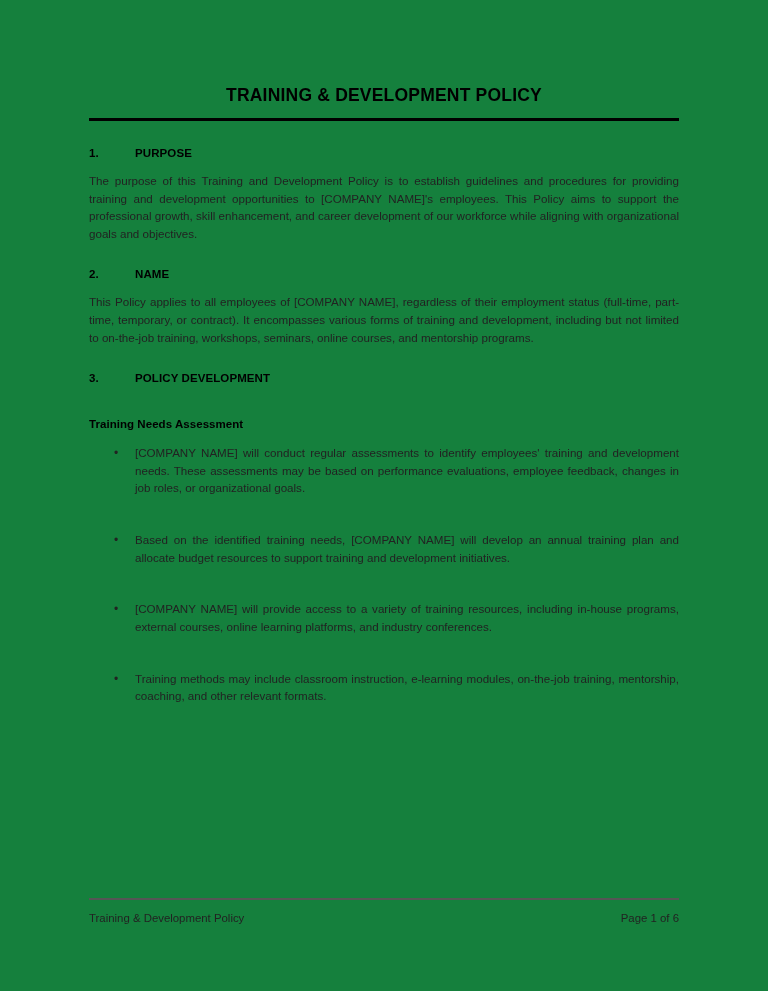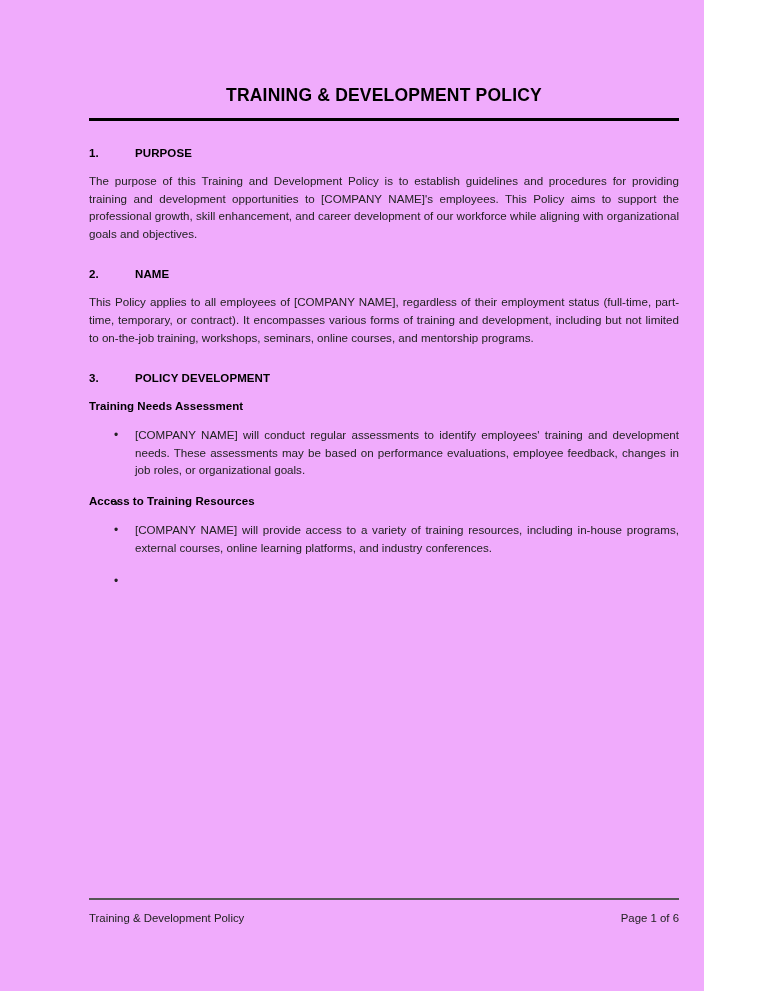--- a/index.html
+++ b/index.html
@@ -7,23 +7,23 @@
     padding: 0;
     background: #ffffff;
   }
   body {
     font-family: "Liberation Sans", sans-serif;
     color: #1a1a1a;
     -webkit-font-smoothing: antialiased;
   }
   .page {
     position: relative;
-    width: 704px;
+    width: 768px;
     height: 991px;
-    background: #f0abfc;
+    background: #15803d;
     box-sizing: border-box;
     overflow: hidden;
   }
   .content {
     position: absolute;
     left: 89px;
     top: 0;
     width: 590px;
   }
 
@@ -66,21 +66,21 @@
   .section-body {
     margin-top: 13px;
     font-size: 11.6px;
     line-height: 1.52;
     text-align: justify;
     color: #222222;
   }
 
   
   .subsection {
-    margin-top: 16px;
+    margin-top: 34px;
   }
   .subsection-heading {
     font-size: 11.5px;
     font-weight: bold;
     color: #000000;
     letter-spacing: 0.05px;
   }
   .bullet-list {
     list-style: none;
     margin: 14px 0 0 0;
@@ -166,38 +166,39 @@
           <span class="bullet-dot">•</span>
           <span>[COMPANY NAME] will conduct regular assessments to identify employees' training and development needs. These assessments may be based on performance evaluations, employee feedback, changes in job roles, or organizational goals.</span>
         </li>
       </ul>
     </div>
 
     <div class="subsection">
       <ul class="bullet-list">
         <li class="bullet-item">
           <span class="bullet-dot">•</span>
-        </li>
-      </ul>
-    </div>
-
-    <div class="subsection">
-      <div class="subsection-heading">Access to Training Resources</div>
+          <span>Based on the identified training needs, [COMPANY NAME] will develop an annual training plan and allocate budget resources to support training and development initiatives.</span>
+        </li>
+      </ul>
+    </div>
+
+    <div class="subsection">
       <ul class="bullet-list">
         <li class="bullet-item">
           <span class="bullet-dot">•</span>
           <span>[COMPANY NAME] will provide access to a variety of training resources, including in-house programs, external courses, online learning platforms, and industry conferences.</span>
         </li>
       </ul>
     </div>
 
     <div class="subsection">
       <ul class="bullet-list">
         <li class="bullet-item">
           <span class="bullet-dot">•</span>
+          <span>Training methods may include classroom instruction, e-learning modules, on-the-job training, mentorship, coaching, and other relevant formats.</span>
         </li>
       </ul>
     </div>
 
   </div>
 
   <div class="footer">
     <div class="footer-rule"></div>
     <div class="footer-row">
       <span>Training &amp; Development Policy</span>

